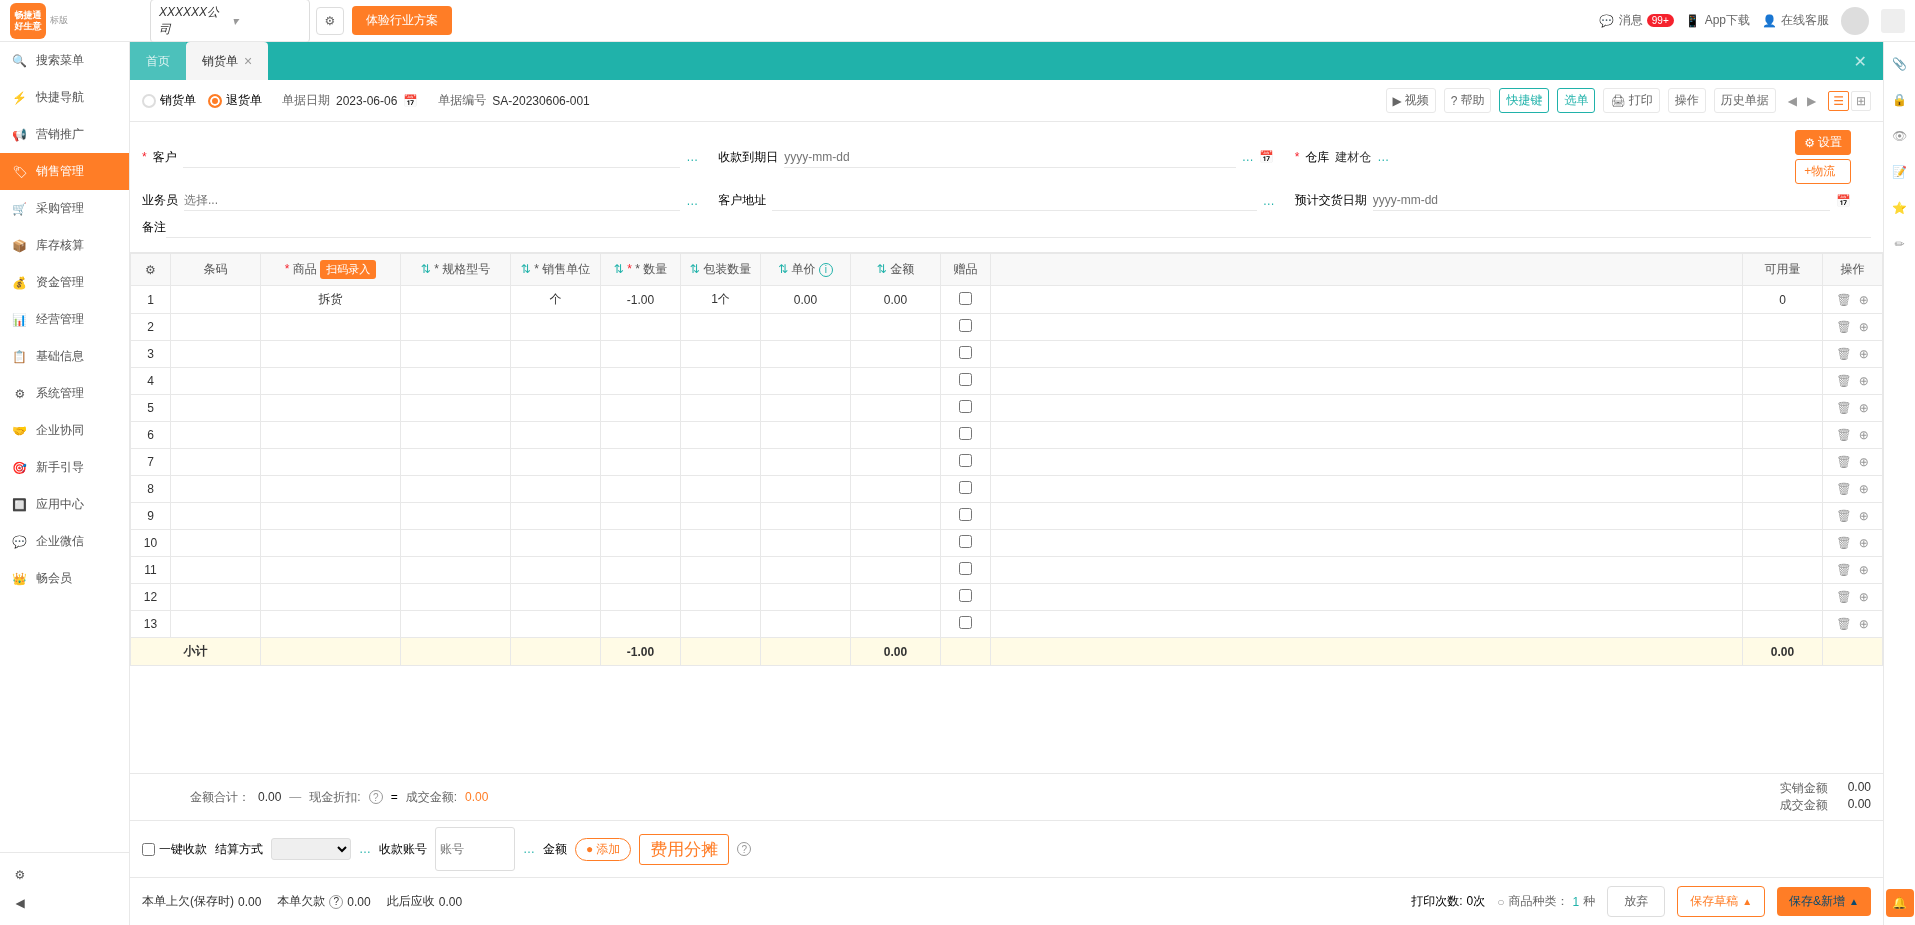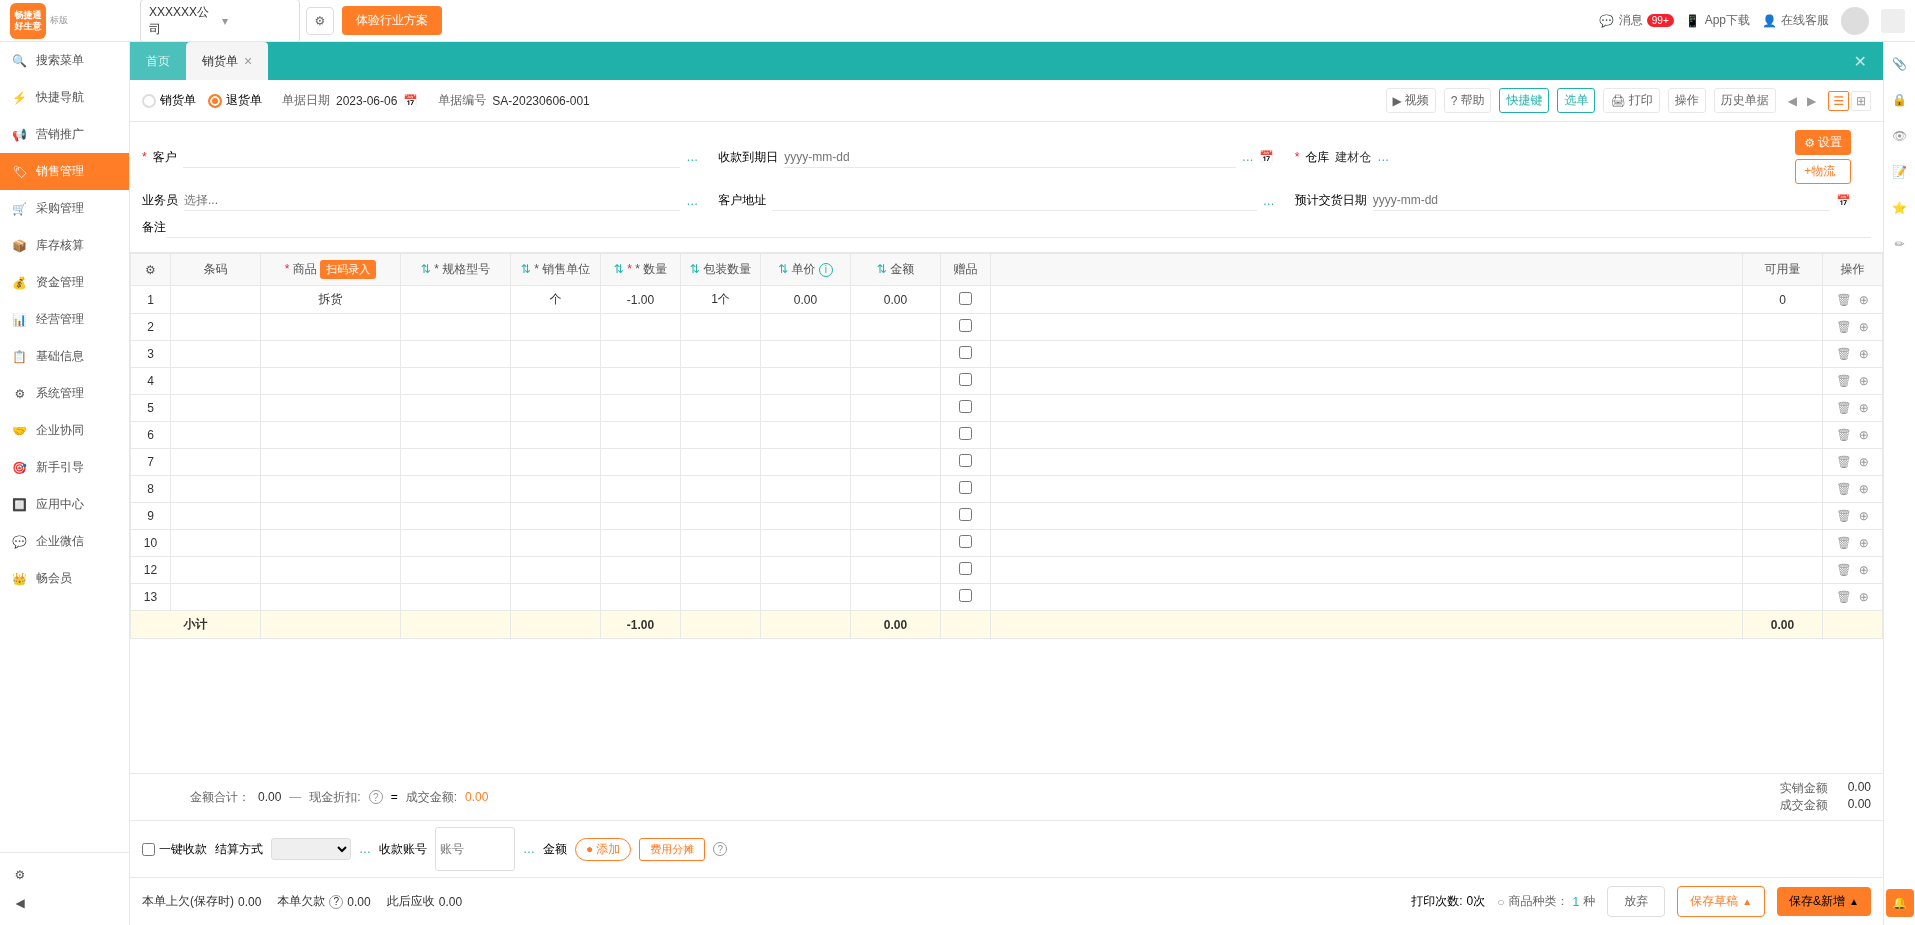--- a/index.html
+++ b/index.html
@@ -3,21 +3,21 @@
   <meta charset="utf-8">
   <style>
     * { box-sizing: border-box; margin: 0; padding: 0; font-family: "Microsoft YaHei", Arial, sans-serif; font-size: 12px; }
     body { background: #f5f5f5; overflow: hidden; width: 1915px; height: 925px; display: flex; flex-direction: column; }
 
     
     .top-bar { background: #fff; height: 42px; display: flex; align-items: center; padding: 0 10px; border-bottom: 1px solid #e8e8e8; flex-shrink: 0; }
     .logo-area { display: flex; align-items: center; width: 130px; }
     .logo-icon { width: 36px; height: 36px; background: #ff7d26; border-radius: 6px; display: flex; align-items: center; justify-content: center; color: white; font-size: 10px; font-weight: bold; flex-shrink: 0; }
     .logo-sub { font-size: 9px; color: #999; }
-    .company-select { display: flex; align-items: center; border: 1px solid #ddd; border-radius: 4px; padding: 4px 8px; min-width: 160px; cursor: pointer; margin-left: 0; }
+    .company-select { display: flex; align-items: center; border: 1px solid #ddd; border-radius: 4px; padding: 4px 8px; min-width: 160px; cursor: pointer; margin-left: 10px; font-style: italic; }
     .company-select span { flex: 1; color: #333; }
     .company-select .arrow { color: #999; margin-left: 4px; }
     .gear-btn { width: 28px; height: 28px; border: 1px solid #ddd; border-radius: 4px; display: flex; align-items: center; justify-content: center; cursor: pointer; margin-left: 6px; color: #666; }
     .trial-btn { background: #ff7d26; color: white; border: none; border-radius: 4px; padding: 6px 14px; cursor: pointer; margin-left: 8px; font-size: 12px; }
     .top-right { margin-left: auto; display: flex; align-items: center; gap: 12px; }
     .top-right-item { display: flex; align-items: center; gap: 4px; color: #666; cursor: pointer; font-size: 12px; }
     .badge { background: #f5222d; color: white; border-radius: 10px; padding: 1px 5px; font-size: 10px; min-width: 18px; text-align: center; }
     .avatar { width: 28px; height: 28px; background: #ddd; border-radius: 50%; }
 
     
@@ -94,32 +94,32 @@
     .summary-row { display: flex; align-items: center; gap: 8px; margin-left: 48px; }
     .summary-label { color: #666; }
     .summary-value { color: #333; }
     .summary-dash { color: #999; }
     .deal-value { color: #ff7d26; }
 
     
     .payment-row { background: white; padding: 6px 12px; border-top: 1px solid #e8e8e8; display: flex; align-items: center; gap: 8px; flex-shrink: 0; }
     .checkbox-item { display: flex; align-items: center; gap: 4px; cursor: pointer; }
     .add-btn { background: white; border: 1px solid #ff7d26; color: #ff7d26; border-radius: 12px; padding: 2px 10px; cursor: pointer; font-size: 11px; }
-    .expense-btn { background: white; border: 1px solid #ff7d26; color: #ff7d26; border-radius: 3px; padding: 3px 10px; cursor: pointer; font-size: 11px; }
+    .expense-btn { background: white; border: 1px solid #ff7d26; color: #ff7d26; border-radius: 3px; padding: 3px 10px; cursor: pointer; font-size: 17px; }
 
     
     .footer-bar { background: white; padding: 8px 12px; border-top: 1px solid #e8e8e8; display: flex; align-items: center; flex-shrink: 0; }
     .footer-left { display: flex; align-items: center; gap: 16px; }
     .footer-stat { display: flex; align-items: center; gap: 4px; color: #666; }
     .footer-stat span { color: #333; }
     .footer-right { margin-left: auto; display: flex; align-items: center; gap: 12px; }
     .footer-right-info { display: flex; gap: 4px; margin-left: 8px; }
     .discard-btn { border: 1px solid #ddd; background: white; color: #666; border-radius: 4px; padding: 6px 16px; cursor: pointer; }
     .save-draft-btn { border: 1px solid #ff7d26; background: white; color: #ff7d26; border-radius: 4px; padding: 6px 12px; cursor: pointer; display: flex; align-items: center; gap: 4px; }
-    .save-new-btn { background: #ff7d26; color: #000000; border: none; border-radius: 4px; padding: 6px 12px; cursor: pointer; display: flex; align-items: center; gap: 4px; }
+    .save-new-btn { background: #ff7d26; color: #0c4a6e; border: none; border-radius: 4px; padding: 6px 12px; cursor: pointer; display: flex; align-items: center; gap: 4px; }
     .btn-arrow { font-size: 10px; }
 
     
     .right-panel { width: 32px; background: white; border-left: 1px solid #e8e8e8; display: flex; flex-direction: column; align-items: center; padding-top: 8px; gap: 8px; flex-shrink: 0; }
     .right-panel-icon { width: 28px; height: 28px; display: flex; align-items: center; justify-content: center; color: #999; cursor: pointer; border-radius: 4px; }
     .right-panel-icon.active { background: #ff7d26; color: white; }
 
     .nav-arrows { display: flex; gap: 2px; }
     .nav-arrow { color: #999; cursor: pointer; padding: 2px 4px; }
 
@@ -594,20 +594,38 @@
       <td class="col-amount"></td>
       <td class="col-gift"><input type="checkbox" style=""></td>
       <td style="flex:1; min-width:200px;"></td>
       <td class="col-avail"></td>
       <td class="col-ops">
         <span style="cursor:pointer; color:#999; margin-right:4px;">🗑</span>
         <span style="cursor:pointer; color:#999;">⊕</span>
       </td>
     </tr>
             <tr>
+      <td class="col-num">11</td>
+      <td class="col-barcode"><input type="text" style="border: none; outline: none; width: 100%; background: transparent;" value=""></td>
+      <td class="col-product"></td>
+      <td class="col-spec"></td>
+      <td class="col-unit"></td>
+      <td class="col-qty "></td>
+      <td class="col-pkgqty"></td>
+      <td class="col-price"></td>
+      <td class="col-amount"></td>
+      <td class="col-gift"><input type="checkbox" style=""></td>
+      <td style="flex:1; min-width:200px;"></td>
+      <td class="col-avail"></td>
+      <td class="col-ops">
+        <span style="cursor:pointer; color:#999; margin-right:4px;">🗑</span>
+        <span style="cursor:pointer; color:#999;">⊕</span>
+      </td>
+    </tr>
+            <tr>
       <td class="col-num">12</td>
       <td class="col-barcode"><input type="text" style="border: none; outline: none; width: 100%; background: transparent;" value=""></td>
       <td class="col-product"></td>
       <td class="col-spec"></td>
       <td class="col-unit"></td>
       <td class="col-qty "></td>
       <td class="col-pkgqty"></td>
       <td class="col-price"></td>
       <td class="col-amount"></td>
       <td class="col-gift"><input type="checkbox" style=""></td>

